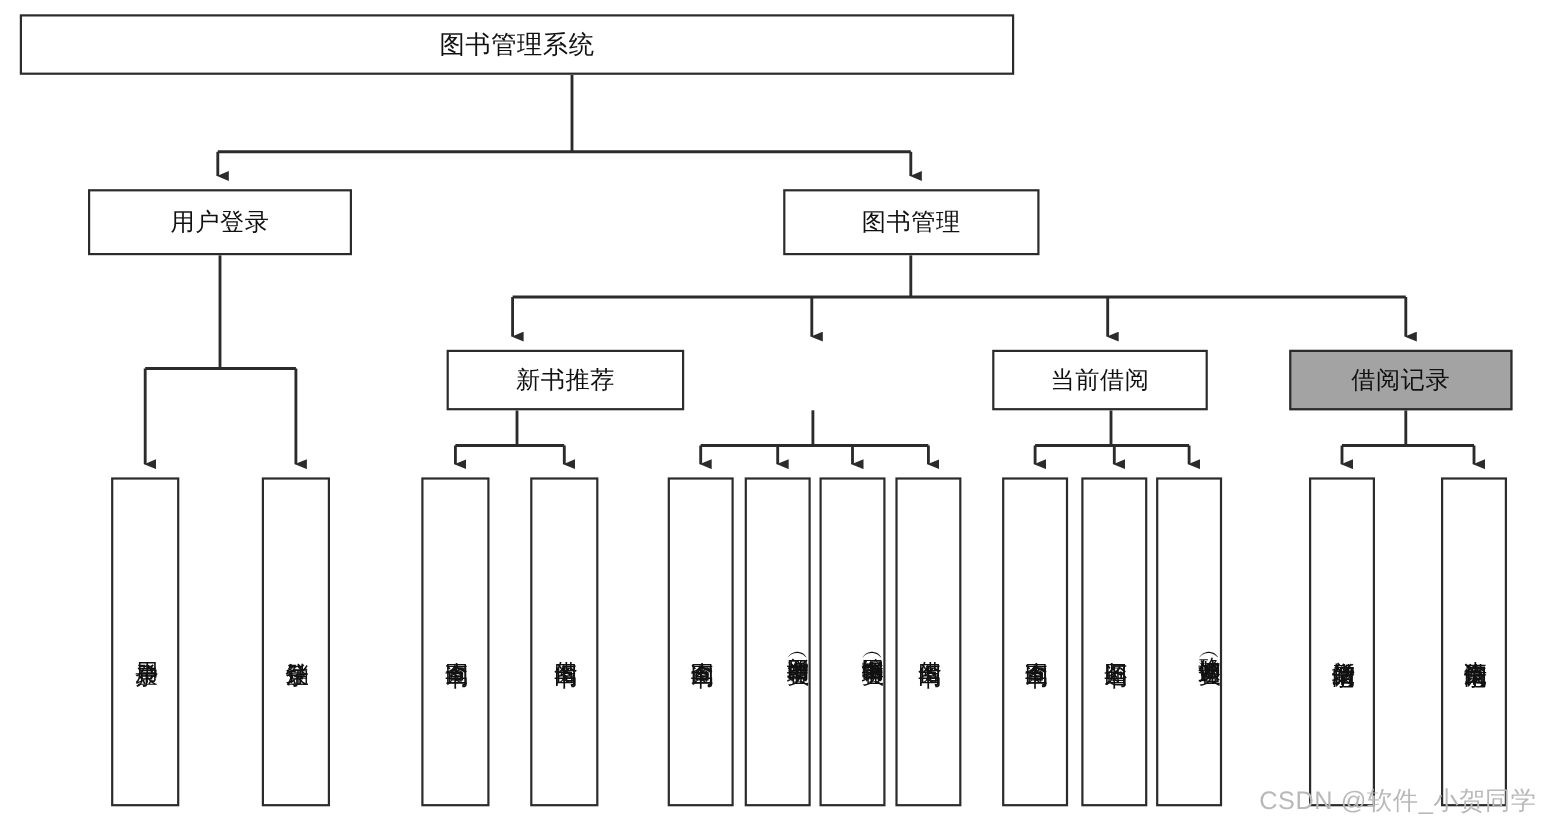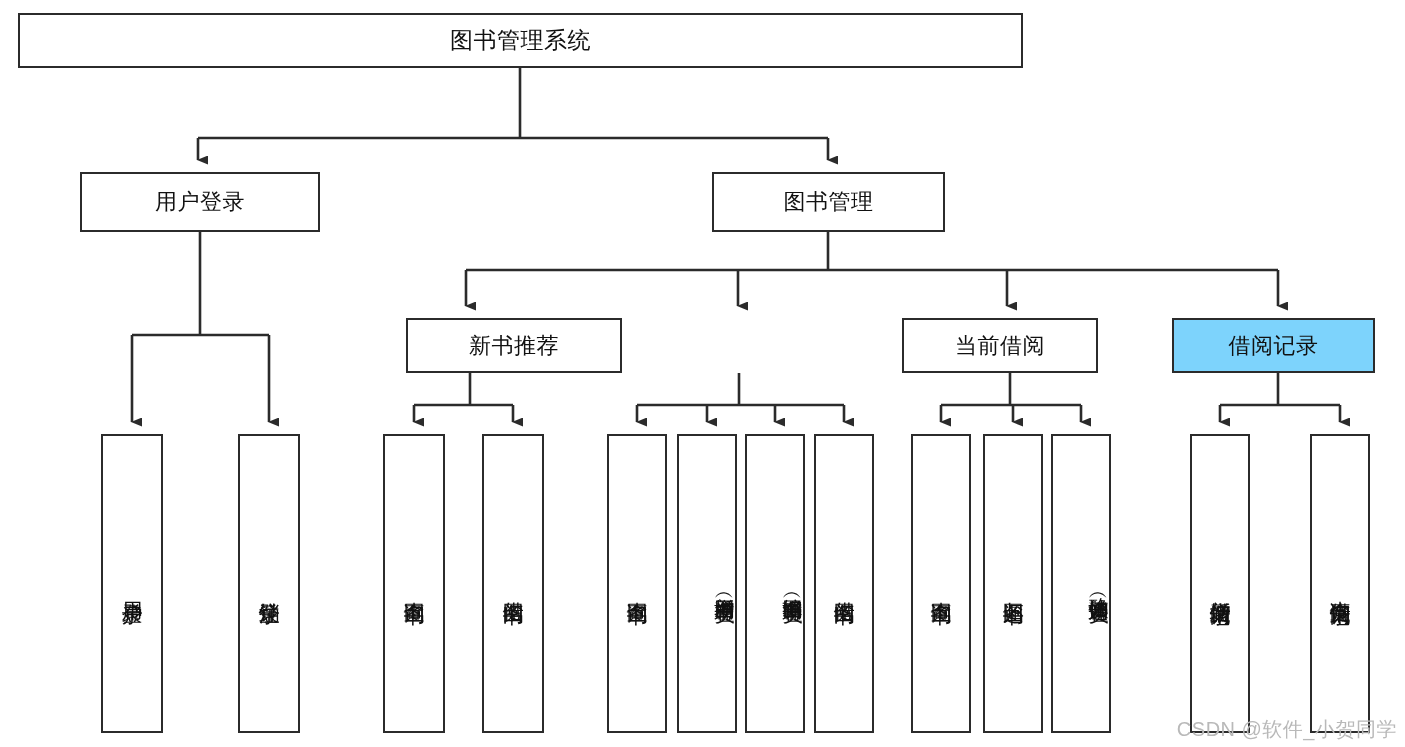--- a/index.html
+++ b/index.html
@@ -51,21 +51,21 @@
     line-height: 1.08;
     display: block;
   }
   #title-node {
     font-size: 23px;
   }
   #watermark {
     position: absolute;
     right: 8px;
     bottom: 4px;
-    font-size: 20px;
+    font-size: 23px;
     color: #b9b9b9;
     white-space: nowrap;
     letter-spacing: 0.5px;
   }
 </style>
 </head>
 <body>
 
 <div id="canvas">
 
@@ -112,28 +112,28 @@
       <path d="M1013,405 L1013,422" marker-end="url(#arrow)"></path>
       <path d="M1081,405 L1081,422" marker-end="url(#arrow)"></path>
 
       <path d="M1278,373 L1278,405"></path>
       <path d="M1220,405 L1340,405"></path>
       <path d="M1220,405 L1220,422" marker-end="url(#arrow)"></path>
       <path d="M1340,405 L1340,422" marker-end="url(#arrow)"></path>
     </g>
   </svg>
 
-  <div class="node horiz" id="title-node" style="left: 18px; top: 13px; width: 1005px; height: 55px; border-color: rgb(43, 43, 43); background: rgb(255, 255, 255); color: rgb(17, 17, 17);">图书管理系统</div>
+  <div class="node horiz" id="title-node" style="left: 18px; top: 13px; width: 904px; height: 55px; border-color: rgb(43, 43, 43); background: rgb(255, 255, 255); color: rgb(17, 17, 17);">图书管理系统</div>
 
   <div class="node horiz" style="left: 80px; top: 172px; width: 240px; height: 60px; border-color: rgb(43, 43, 43); background: rgb(255, 255, 255); color: rgb(17, 17, 17);">用户登录</div>
   <div class="node horiz" style="left: 712px; top: 172px; width: 233px; height: 60px; border-color: rgb(43, 43, 43); background: rgb(255, 255, 255); color: rgb(17, 17, 17);">图书管理</div>
 
   <div class="node horiz" style="left: 362px; top: 318px; width: 216px; height: 55px; border-color: rgb(43, 43, 43); background: rgb(255, 255, 255); color: rgb(17, 17, 17); margin-left: 44px;">新书推荐</div>
   <div class="node horiz" style="left: 902px; top: 318px; width: 196px; height: 55px; border-color: rgb(43, 43, 43); background: rgb(255, 255, 255); color: rgb(17, 17, 17);">当前借阅</div>
-  <div class="node horiz" style="left: 1172px; top: 318px; width: 203px; height: 55px; border-color: rgb(43, 43, 43); background: #7dd3fc; color: rgb(17, 17, 17);">借阅记录</div>
+  <div class="node horiz" style="left: 1172px; top: 318px; width: 203px; height: 55px; border-color: rgb(43, 43, 43); background: #a3a3a3; color: rgb(17, 17, 17);">借阅记录</div>
 
   <div class="node vert" style="left: 101px; top: 434px; width: 62px; height: 299px; border-color: rgb(43, 43, 43); background: rgb(255, 255, 255); color: rgb(17, 17, 17); align-items: center;">
       <span class="vtext">用户登录</span>
     </div>
   <div class="node vert" style="left: 238px; top: 434px; width: 62px; height: 299px; border-color: rgb(43, 43, 43); background: rgb(255, 255, 255); color: rgb(17, 17, 17); align-items: center;">
       <span class="vtext">注销登录</span>
     </div>
   <div class="node vert" style="left: 383px; top: 434px; width: 62px; height: 299px; border-color: rgb(43, 43, 43); background: rgb(255, 255, 255); color: rgb(17, 17, 17); align-items: center;">
       <span class="vtext">查询图书</span>
     </div>

